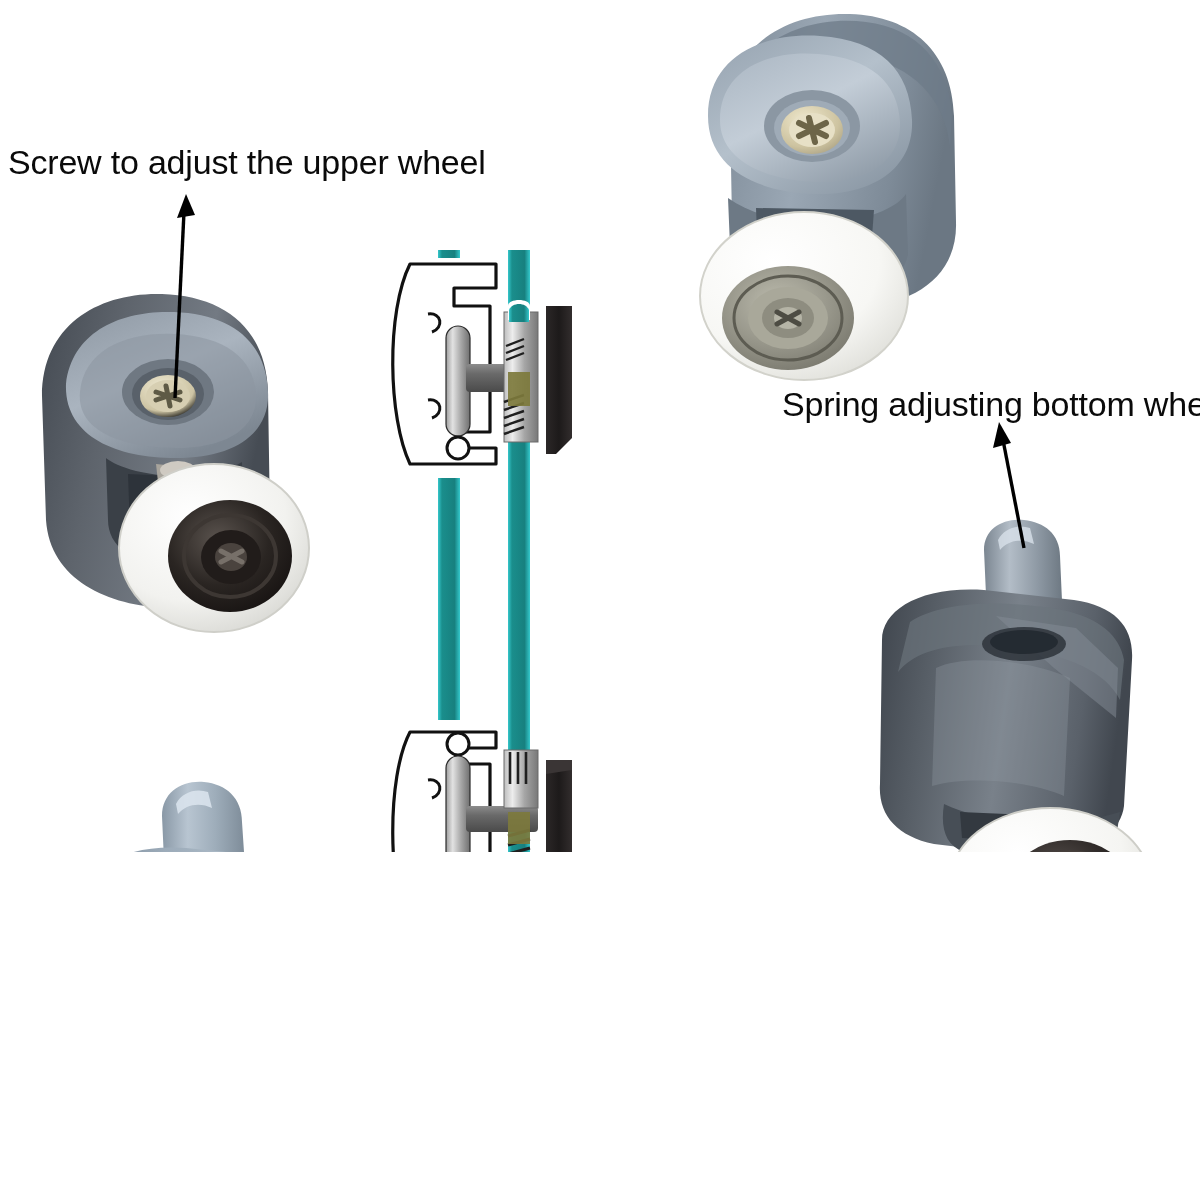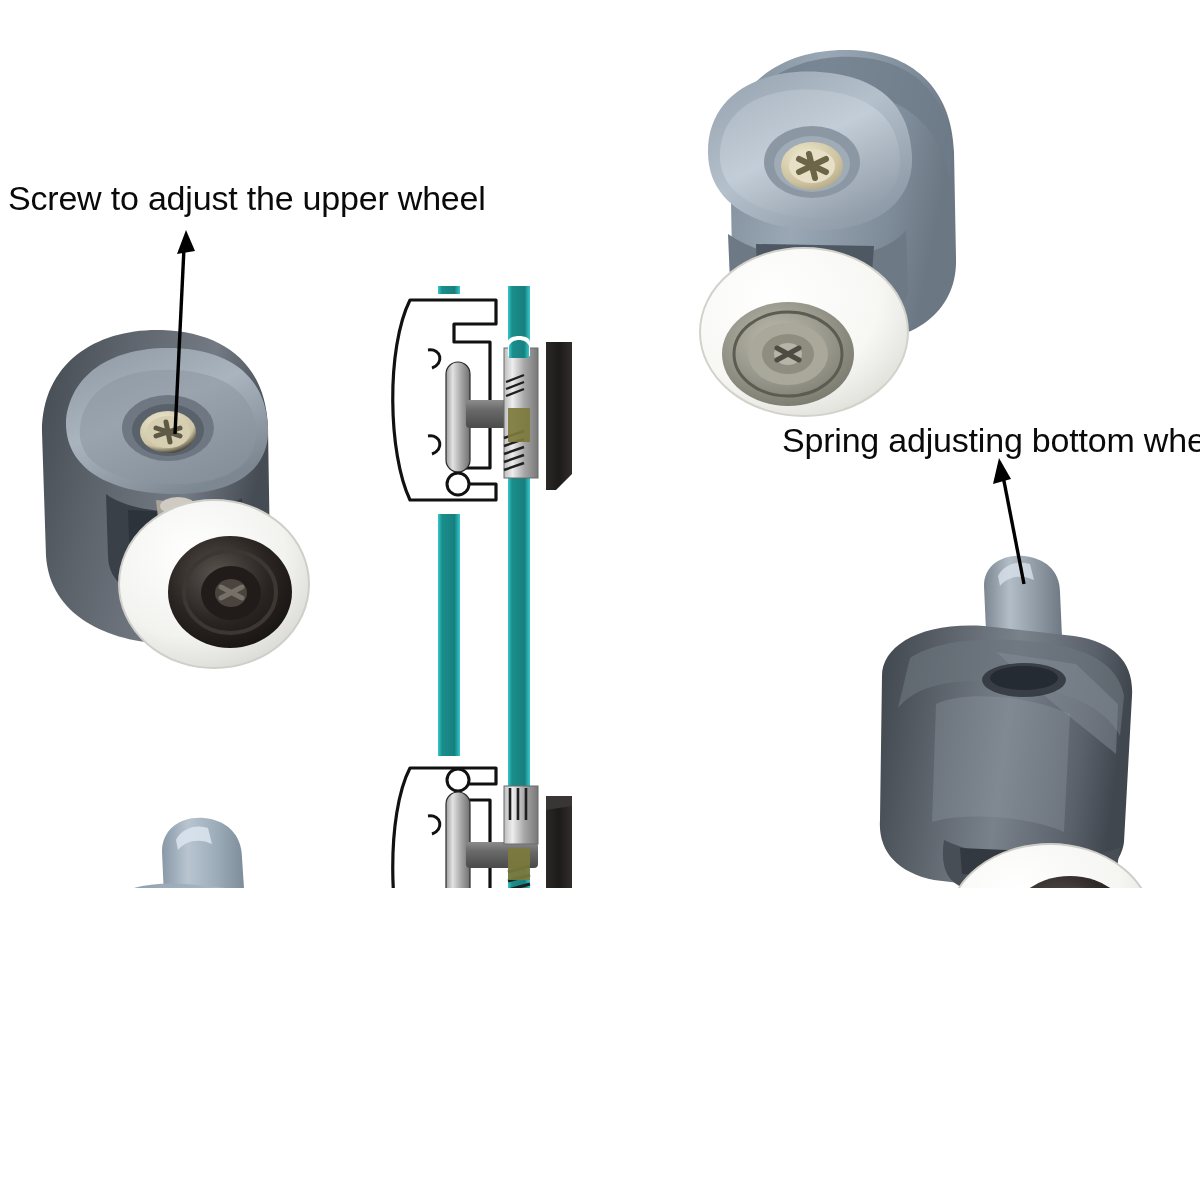--- a/index.html
+++ b/index.html
@@ -9,21 +9,20 @@
   }
   body {
     font-family: "Liberation Sans", sans-serif;
   }
   #canvas {
     position: relative;
     width: 1200px;
     height: 852px;
     background: #ffffff;
     overflow: hidden;
-    margin-top: 36px;
   }
   .callout-label {
     position: absolute;
     color: #0a0a0a;
     font-family: "Liberation Sans", sans-serif;
     font-size: 34px;
     line-height: 40px;
     white-space: nowrap;
     letter-spacing: -0.2px;
   }

